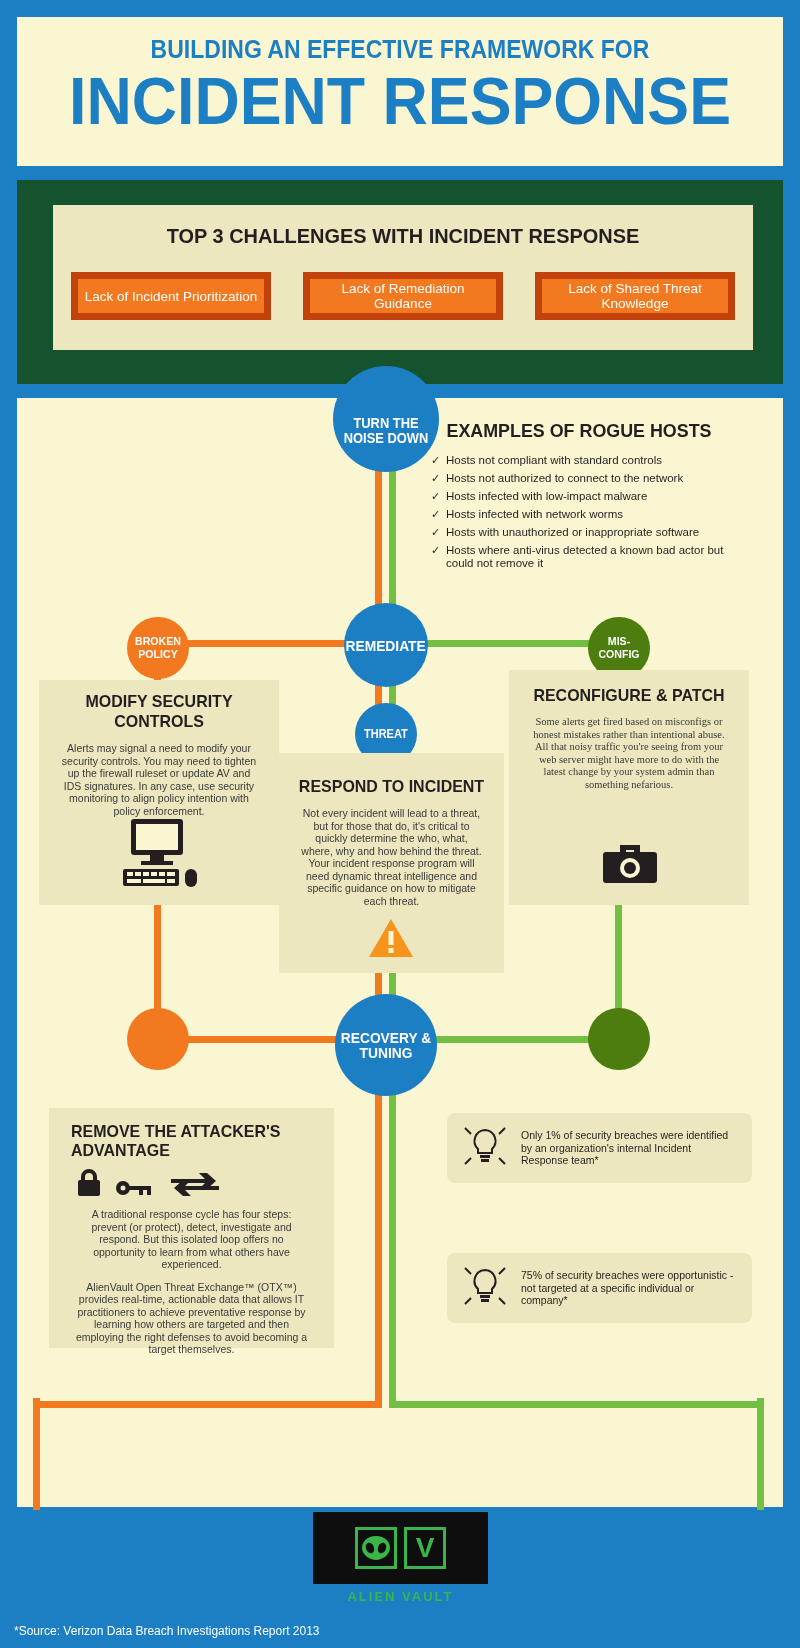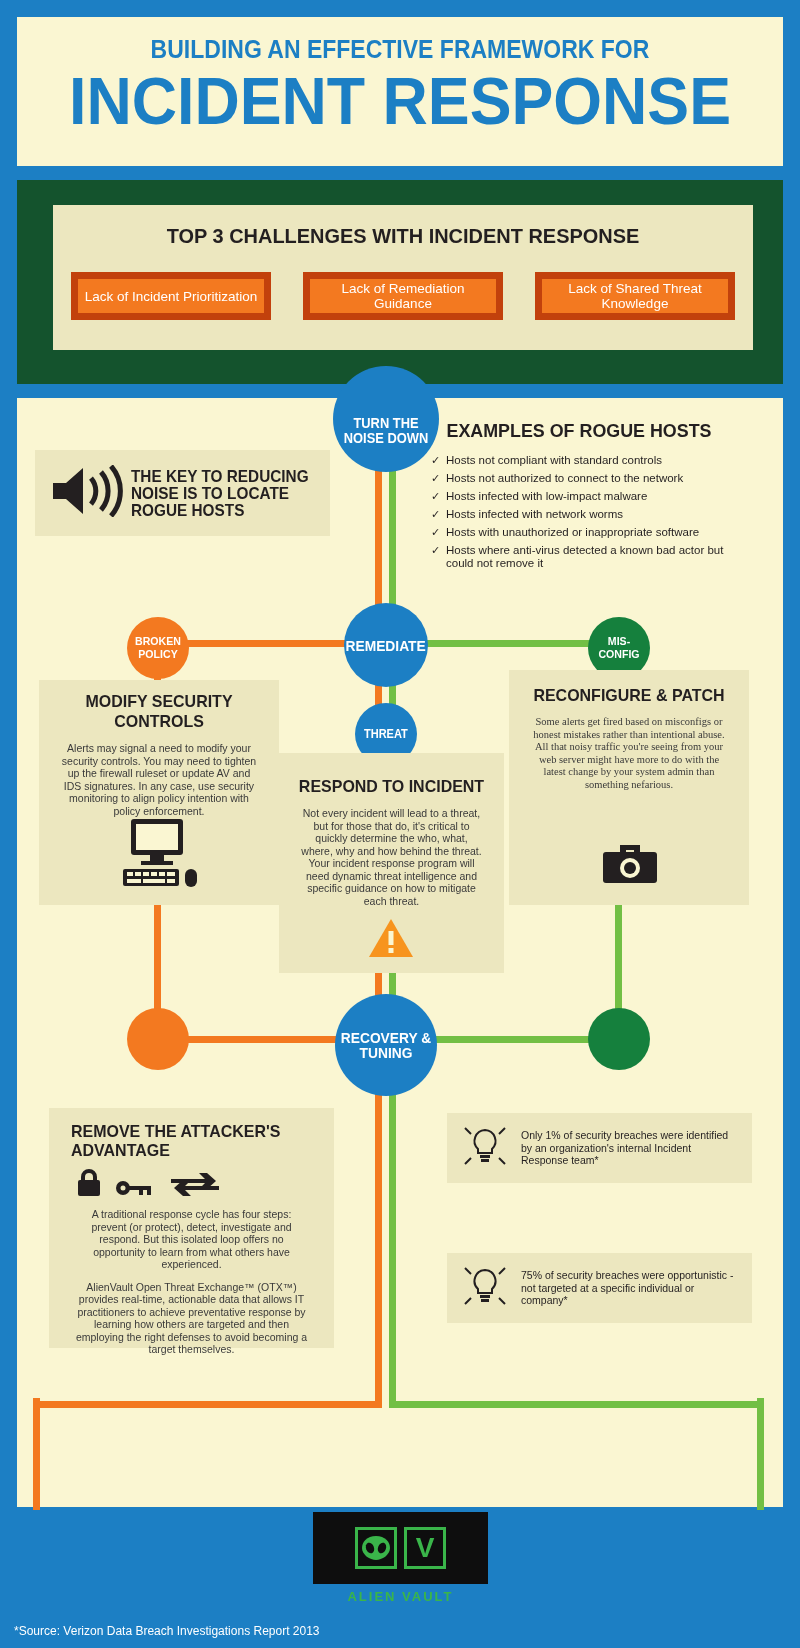--- a/index.html
+++ b/index.html
@@ -60,21 +60,21 @@
   .line { position:absolute; }
 
   
   .circle {
     position:absolute; border-radius:50%;
     display:flex; align-items:center; justify-content:center;
     text-align:center; color:#fff; font-weight:bold;
   }
   .node-blue { background:#1c7fc4; }
   .node-orange { background:#f37920; }
-  .node-green { background:#15803d;justify-content:flex-end; }
+  .node-green { background:#4d7c0f;justify-content:flex-end; }
 
   .panel { position:absolute; background:#ece7bf; }
   .panel-h {
     font-weight:bold; color:#231f20; text-align:center;
     transform:scaleX(0.94); transform-origin:center;
   }
   .panel-p { color:#3a3a3a; text-align:center; line-height:12.5px; font-size:10.5px; }
 
   .rogue-title { font-weight:bold; font-size:19px; color:#231f20; text-align:center;
     transform:scaleX(0.94); transform-origin:center;}
@@ -91,21 +91,21 @@
   
   .logo-box { position:absolute; left:313px; top:1512px; width:175px; height:100px; }
   .logo-inner { width:175px; height:72px; background:#0e0e0e; display:flex; align-items:center; justify-content:center; }
   .logo-mark { width:42px; height:42px; border:3px solid #3ab54a; display:flex; align-items:center; justify-content:center; }
   .logo-v { width:42px; height:42px; border:3px solid #3ab54a; display:flex; align-items:center; justify-content:center;
     color:#3ab54a; font-size:28px; font-weight:bold; margin-left:7px; }
   .logo-caption { text-align:center; color:#3ab54a; font-size:13px; letter-spacing:2px; margin-top:5px; font-weight:bold;}
 
   .source-note { position:absolute; left:14px; bottom:10px; color:#fff; font-size:12px; }
 
-  .bulb-box { position:absolute; background:#ece7bf; }
+  .bulb-box { position:absolute; background:#ece7bf;border-radius:8px; }
   .bulb-text { font-size:10.5px; color:#231f20; line-height:12.5px; }
 </style>
 </head>
 <body>
 
 <div class="page">
 
   <div class="title-box">
     <div class="title-top">BUILDING AN EFFECTIVE FRAMEWORK FOR</div>
     <div class="title-main">INCIDENT RESPONSE</div>
@@ -137,31 +137,20 @@
     <div class="line" style="left:598px; top:246px; width:7px; height:390px; background:#72bf44;"></div>
 
     <div class="line" style="left:137px; top:638px; width:228px; height:7px; background:#f37920;"></div>
     <div class="line" style="left:372px; top:638px; width:233px; height:7px; background:#72bf44;"></div>
 
     <div class="line" style="left:16px; top:1000px; width:7px; height:112px; background:#f37920;"></div>
     <div class="line" style="left:16px; top:1003px; width:349px; height:7px; background:#f37920;"></div>
     <div class="line" style="left:372px; top:1003px; width:375px; height:7px; background:#72bf44;"></div>
     <div class="line" style="left:740px; top:1000px; width:7px; height:112px; background:#72bf44;"></div>
 
-    <div class="key-panel">
-      <div style="margin-left:14px;">
-        <svg width="74" height="52" viewBox="0 0 74 52">
-          <path d="M4 18 h13 L34 3 v46 L17 34 H4 Z" fill="#231f20"></path>
-          <path d="M42 13 a20 20 0 0 1 0 26" stroke="#231f20" stroke-width="5" fill="none"></path>
-          <path d="M52 7 a29 29 0 0 1 0 38" stroke="#231f20" stroke-width="5" fill="none"></path>
-          <path d="M62 1 a38 38 0 0 1 0 50" stroke="#231f20" stroke-width="5" fill="none"></path>
-        </svg>
-      </div>
-      <div class="key-text">THE KEY TO REDUCING NOISE IS TO LOCATE ROGUE HOSTS</div>
-    </div>
 
     <div style="position:absolute; left:392px; top:22px; width:340px;">
       <div class="rogue-title">EXAMPLES OF ROGUE HOSTS</div>
       <ul class="rogue-list" style="margin-top:12px; margin-left:22px;">
         <li>Hosts not compliant with standard controls</li>
         <li>Hosts not authorized to connect to the network</li>
         <li>Hosts infected with low-impact malware</li>
         <li>Hosts infected with network worms</li>
         <li>Hosts with unauthorized or inappropriate software</li>
         <li>Hosts where anti-virus detected a known bad actor but could not remove it</li>

